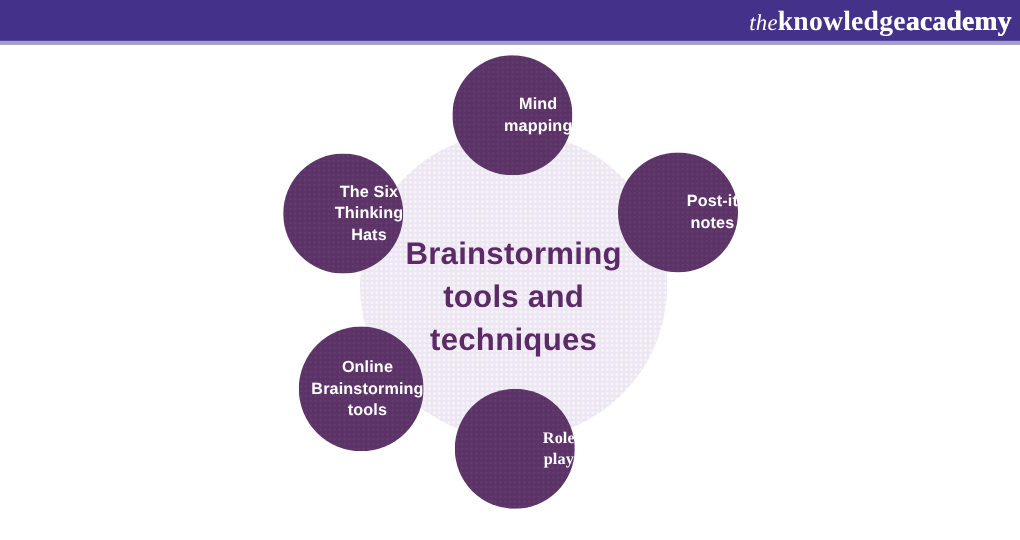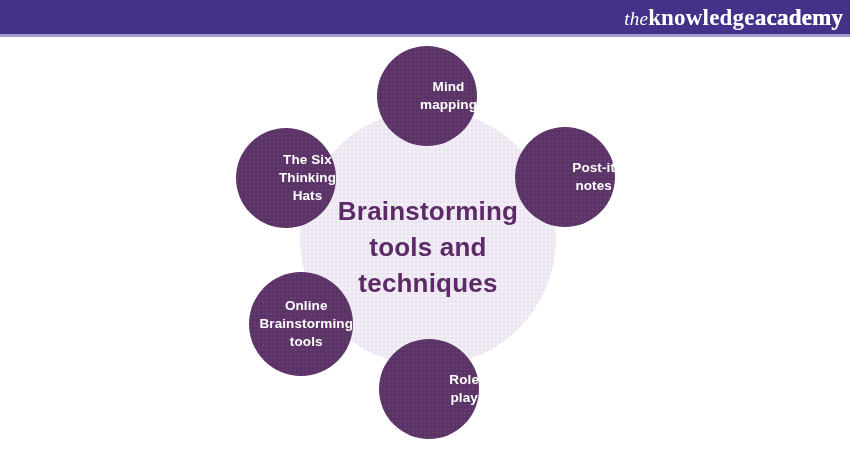--- a/index.html
+++ b/index.html
@@ -89,21 +89,21 @@
     text-align: center;
     letter-spacing: 0.1px;
   }
 
   
   .node-mind-mapping   { left: 377px; top:   6px; }
   .node-post-it-notes  { left: 515px; top:  87px; }
   .node-six-hats       { left: 236px; top:  88px; }
   .node-brainwriting   { left: 516px; top: 233px; }
   .node-online-tools   { left: 239px; top: 232px; width: 104px; height: 104px; margin-left: 10px; }
-  .node-role-play      { left: 379px; top: 299px; }
+  .node-role-play      { left: 379px; top: 284px; font-family: Liberation Serif, serif; }
 </style>
 </head>
 <body>
 
 <div class="header">
   <div class="logo">
     <span class="the">the</span><span class="knowledge">knowledge</span><span class="academy">academy</span>
   </div>
 </div>
 

